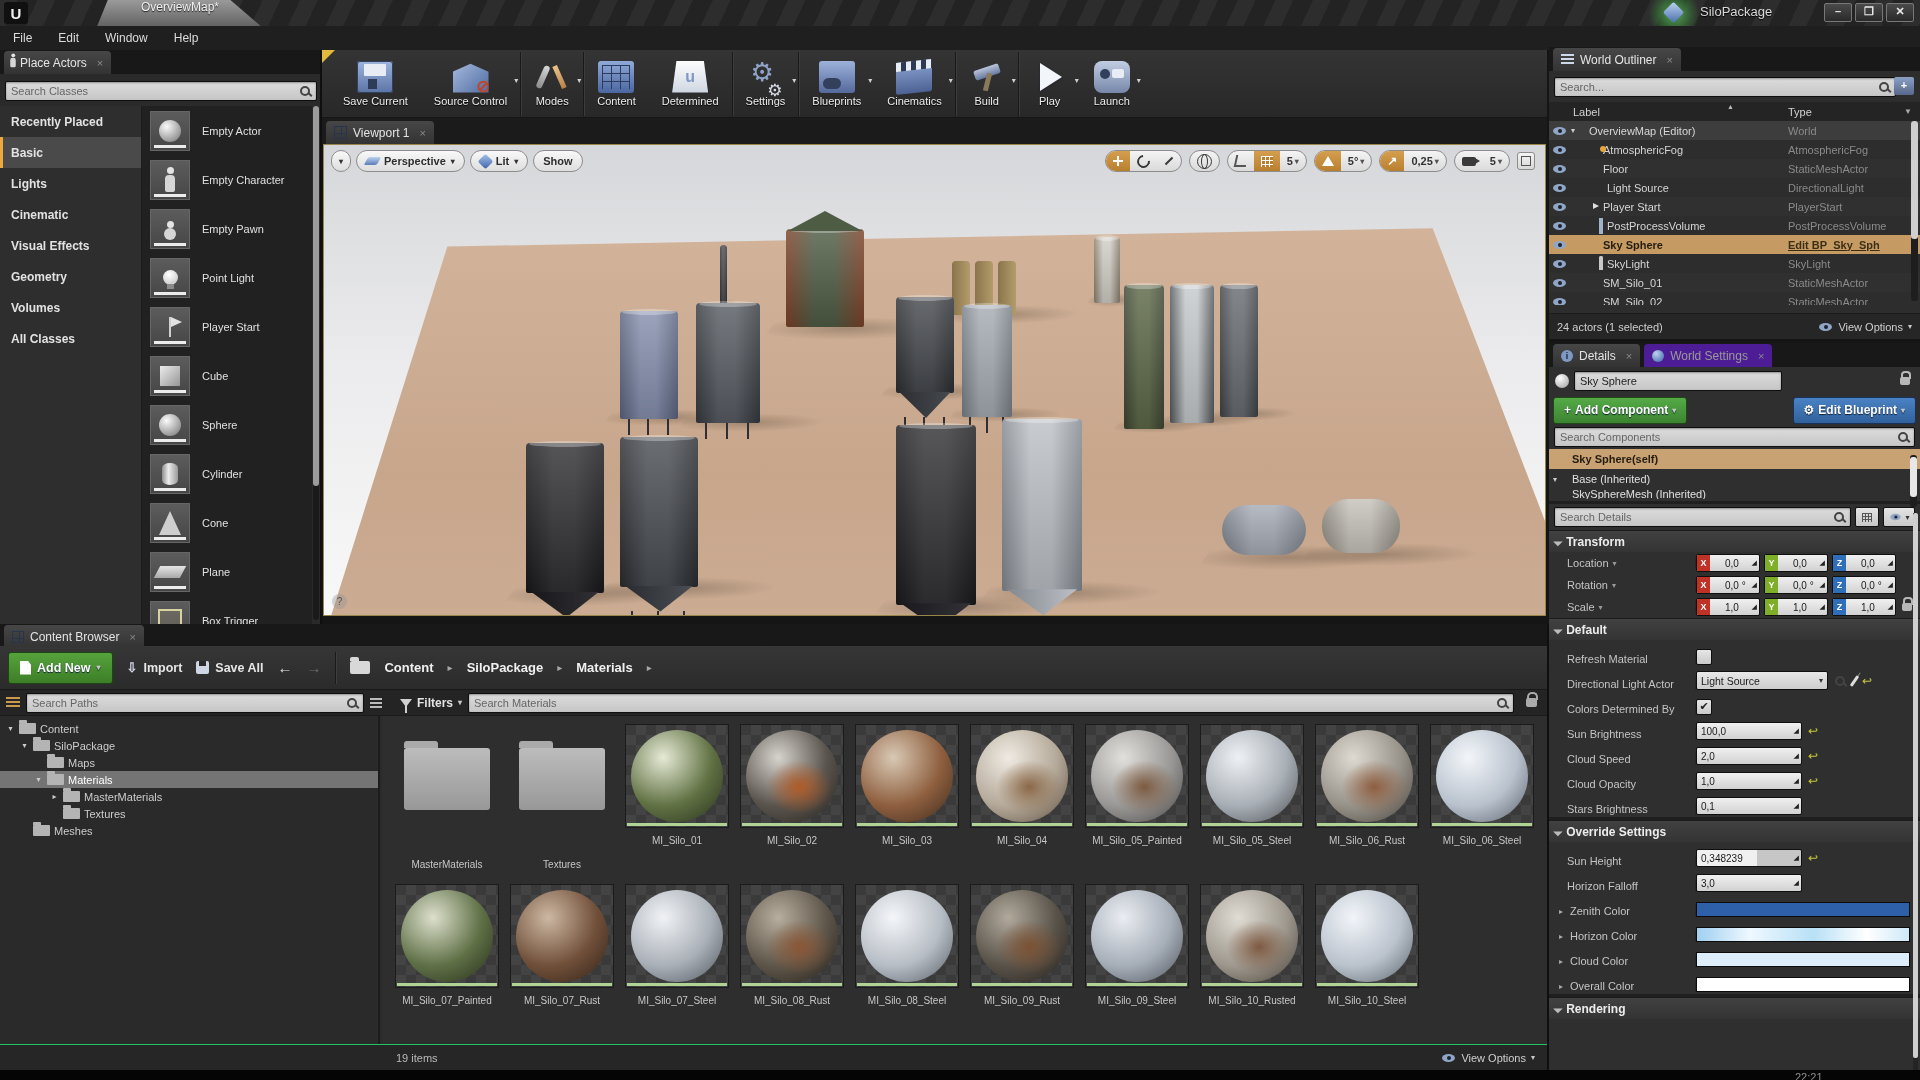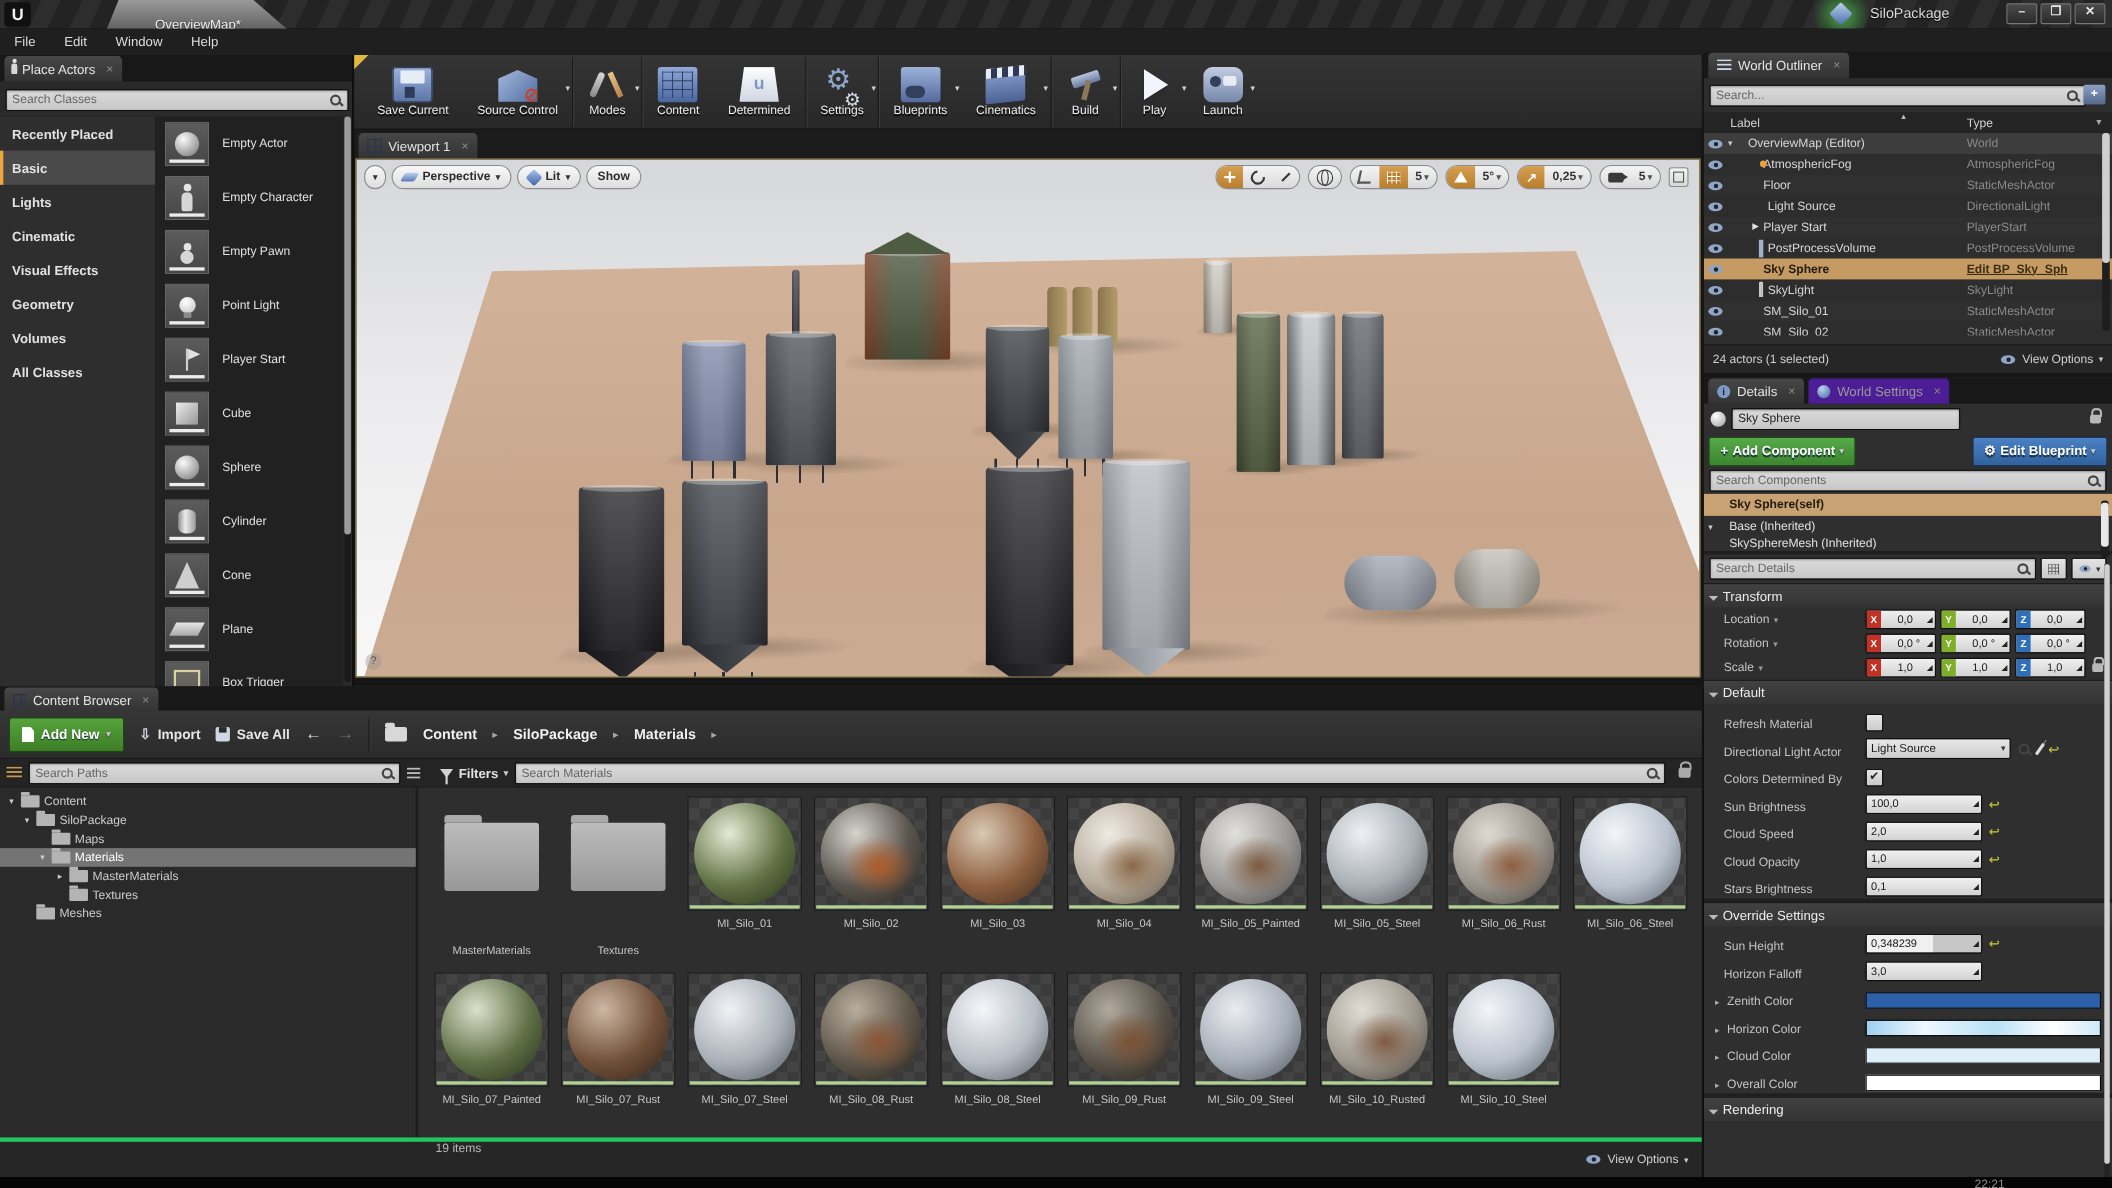--- a/index.html
+++ b/index.html
@@ -5,21 +5,21 @@
   html,body{margin:0;padding:0;background:#0c0c0c}
   #rt{position:relative;width:1920px;height:1080px;background:#151515;overflow:hidden;
       font-family:"Liberation Sans",sans-serif;color:#cfcfcf;font-size:11px;cursor:default;-webkit-font-smoothing:antialiased}
   
   .titlebar{position:absolute;left:0;top:0;width:1920px;height:26px;
     background:repeating-linear-gradient(115deg,#2d2d2d 0 16px,#232323 16px 34px);border-bottom:1px solid #0a0a0a}
   .uelogo{position:absolute;left:4px;top:2px;width:24px;height:22px;background:#101010;border-radius:3px;
     color:#f0f0f0;font-weight:bold;font-size:15px;display:flex;align-items:center;justify-content:center}
   .doctab{position:absolute;left:96px;top:0;width:168px;height:29px;
     clip-path:polygon(0 100%,7% 0,80% 0,100% 100%);
-    background:linear-gradient(#9a9a9a,#5d5d5d);display:flex;align-items:flex-end;justify-content:center}
+    background:linear-gradient(#9a9a9a,#5d5d5d);display:flex;align-items:flex-start;justify-content:center}
   .doctab span{color:#f2f2f2;font-size:12px;text-shadow:0 1px 1px #222}
   .glow{position:absolute;left:1648px;top:-12px;width:52px;height:52px;border-radius:50%;
     background:radial-gradient(circle,rgba(90,190,90,.85) 0%,rgba(60,140,60,.45) 45%,rgba(0,0,0,0) 70%)}
   .glowcube{position:absolute;left:1666px;top:5px;width:15px;height:15px;background:linear-gradient(135deg,#bcd2ee,#4a6fae);
     transform:rotate(45deg);border-radius:2px}
   .projname{position:absolute;left:1700px;top:4px;font-size:13px;color:#d8d8d8;text-shadow:0 1px 1px #000}
   .winbtns{position:absolute;right:6px;top:3px;display:flex;gap:3px}
   .wb{width:26px;height:17px;background:linear-gradient(#4a4a4a,#2a2a2a);border:1px solid #777;border-radius:2px;
     color:#e8e8e8;font-size:11px;line-height:15px;text-align:center;font-weight:bold}
   
@@ -208,21 +208,21 @@
      background:linear-gradient(#4a82c4,#31619c);border:1px solid #173척;border:1px solid #17335c;color:#fff;font-weight:bold;font-size:12px;text-shadow:0 1px 1px #123}
   .d-search{margin:2px 5px}
   .comp-row{display:flex;align-items:center;gap:5px;height:20px;padding-left:4px;font-size:11px;color:#e0e0e0}
   .comp-row.selected{background:#c8a273;color:#241c10;font-weight:bold}
   .comp-row.partial{height:10px;overflow:hidden}
   .comp-row .exp{font-size:8px;color:#ccc;width:9px}
   .d-divider{height:3px;background:#1f1f1f;margin-top:2px}
   .d-searchrow{display:flex;align-items:center;gap:4px;height:26px;padding:0 5px}
   .sq-btn{width:22px;height:18px;background:linear-gradient(#e4e4e4,#c8c8c8);border:1px solid #111;border-radius:2px;display:flex;align-items:center;justify-content:center}
   .grid-sm{width:10px;height:9px;background:linear-gradient(#555 1px,transparent 1px) 0 0/100% 3px,linear-gradient(90deg,#555 1px,transparent 1px) 0 0/3px 100%}
-  .sechdr{height:21px;background:linear-gradient(#414141,#343434);border-top:1px solid #1b1b1b;display:flex;align-items:center;gap:5px;padding-left:6px;font-weight:normal;font-size:12px;color:#ececec}
+  .sechdr{height:21px;background:linear-gradient(#414141,#343434);border-top:1px solid #1b1b1b;display:flex;align-items:center;gap:5px;padding-left:6px;font-weight:bold;font-size:12px;color:#ececec}
   .sechdr::before{content:"◢";font-size:8px;color:#bbb;transform:rotate(45deg)}
   .trow{display:flex;align-items:center;height:22px}
   .dlabel{width:147px;padding-left:18px;font-size:11px;color:#c4c4c4;box-sizing:border-box;border-right:1px solid #272727;
      white-space:nowrap;overflow:hidden;flex:none;display:flex;align-items:center;gap:4px}
   .dlabel .caret{color:#999}
   .spin{display:flex;align-items:center;width:62px;height:16px;border:1px solid #0f0f0f;border-radius:2px;overflow:hidden;
      background:linear-gradient(#f0f0f0,#d2d2d2);margin-right:4px}
   .ax{width:13px;height:100%;display:flex;align-items:center;justify-content:center;color:#fff;font-size:9px;font-weight:bold;flex:none}
   .ax-x{background:#c03226}.ax-y{background:#7fae28}.ax-z{background:#2f6fba}
   .spin .val{flex:1;padding-left:15px;font-size:10px;color:#1a1a1a;white-space:nowrap}
@@ -301,21 +301,21 @@
     background-image:linear-gradient(45deg,#444 25%,transparent 25%,transparent 75%,#444 75%),
                      linear-gradient(45deg,#444 25%,transparent 25%,transparent 75%,#444 75%);
     background-size:20px 20px;background-position:0 0,10px 10px}
   .as-sphere{position:absolute;inset:5px;border-radius:50%}
   .as-stripe{position:absolute;left:1px;right:1px;bottom:1px;height:3px;background:rgba(190,228,160,.9)}
   .tile .alabel{margin-top:7px;text-align:center;font-size:10px;color:#c6c6c6;white-space:nowrap;overflow:hidden}
   .k-folder .as-thumb{background:none;border:none}
   .bigfold{display:none}
   .k-folder .bigfold{display:block;position:relative;width:86px;height:62px;margin:24px auto 0;background:linear-gradient(#bcbcbc,#989898);border-radius:3px}
   .k-folder .bigfold::before{content:"";position:absolute;top:-7px;left:0;width:34px;height:7px;background:#aaa;border-radius:3px 3px 0 0}
-  #cb-footer{position:absolute;left:0;bottom:0;width:100%;height:36px;background:#262626;border-top:4px solid #22c55e;display:flex;padding:0 12px;box-sizing:border-box}
+  #cb-footer{position:absolute;left:0;bottom:0;width:100%;height:26px;background:#262626;border-top:1px solid #22c55e;display:flex;align-items:center;padding:0 12px;box-sizing:border-box}
   #cb-footer .cnt{flex:1;margin-left:384px;font-size:11px;color:#b8b8b8}
   
   #bstrip{position:absolute;left:0;top:1070px;width:1920px;height:10px;background:#050505;overflow:hidden}
   #bstrip .clk{position:absolute;left:1795px;top:1px;color:#8f8f8f;font-size:11px}
 </style>
 </head>
 <body>
 
 <div id="rt">
 

